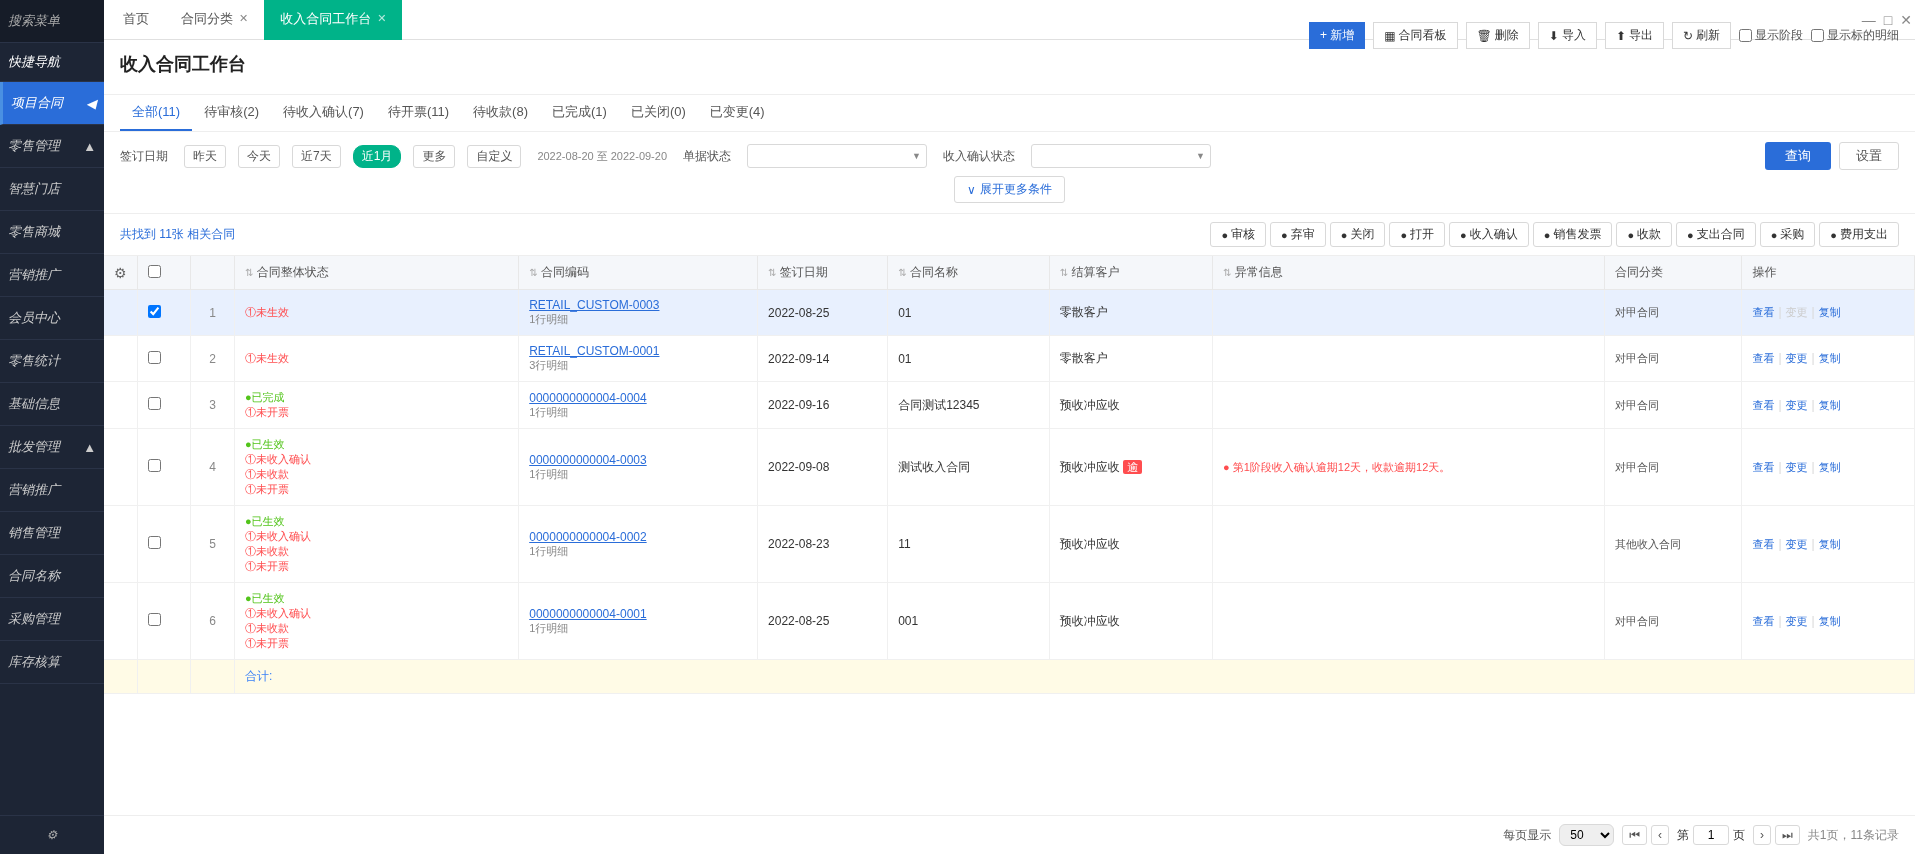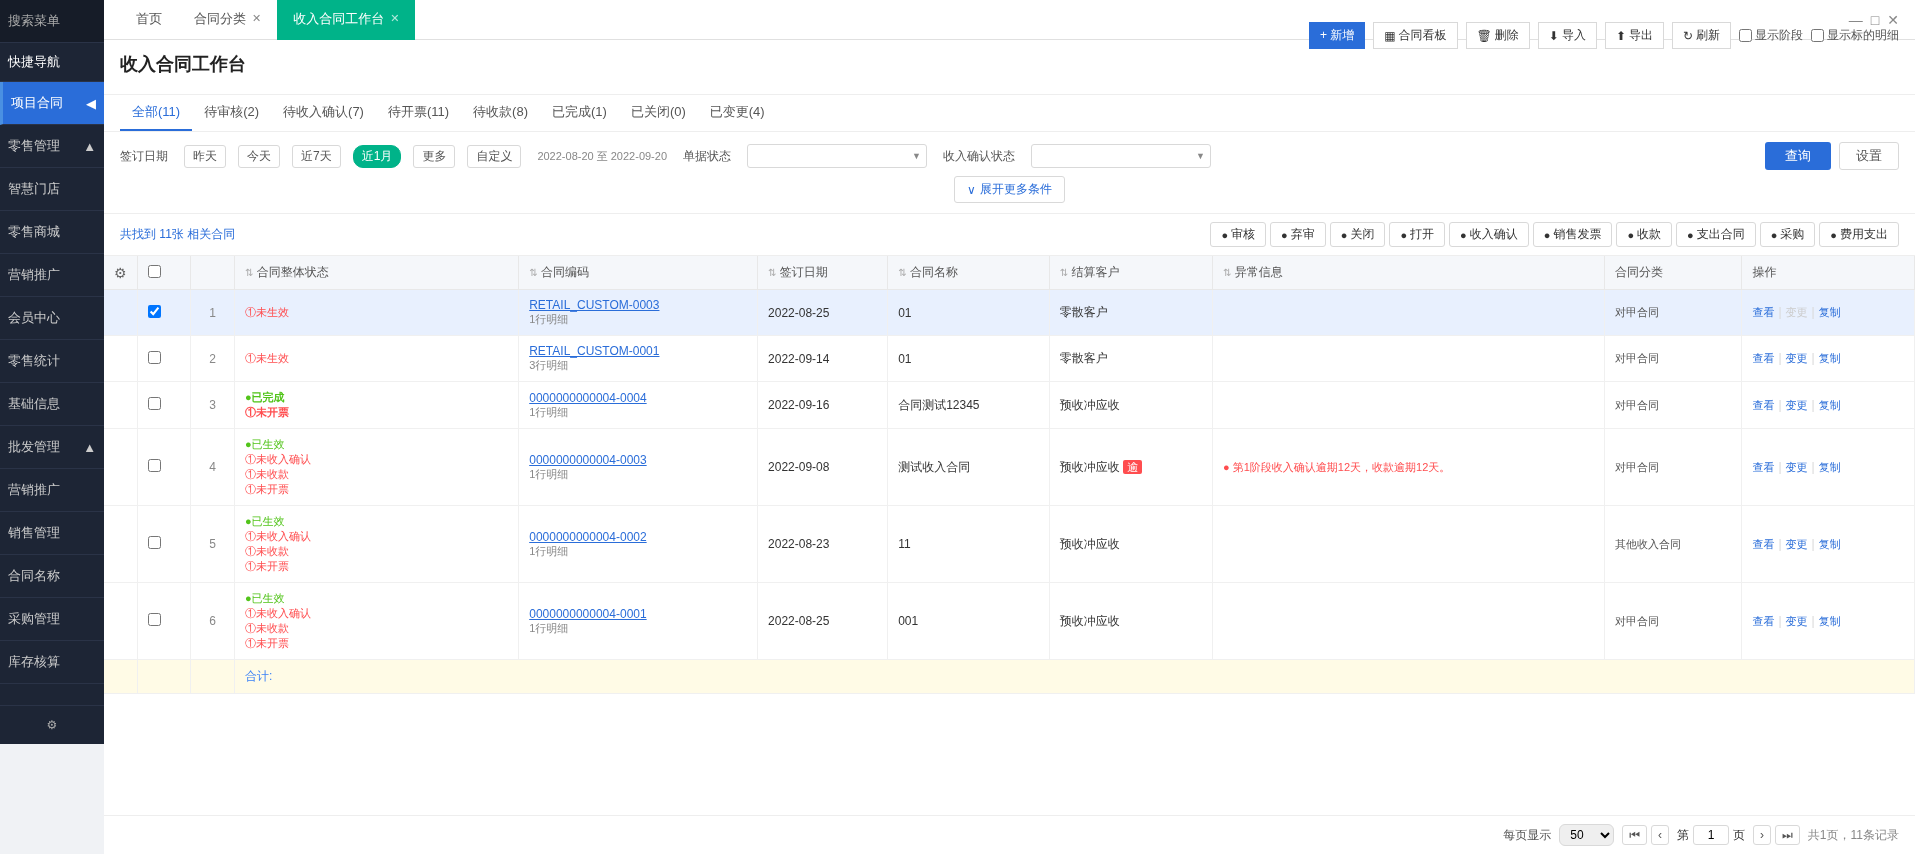--- a/index.html
+++ b/index.html
@@ -1,30 +1,30 @@
 <!DOCTYPE html>
 <html><head>
   <meta charset="utf-8">
   <style>
     * { box-sizing: border-box; margin: 0; padding: 0; }
     body { font-family: "Microsoft YaHei", "PingFang SC", sans-serif; font-size: 12px; background: #f0f2f5; color: #333; height: 854px; overflow: hidden; display: flex; }
 
     
-    .sidebar { width: 104px; background: #1d2535; color: #ccc; display: flex; flex-direction: column; height: 744px; flex-shrink: 0; }
+    .sidebar { width: 104px; background: #1d2535; color: #ccc; display: flex; flex-direction: column; height: 854px; flex-shrink: 0; font-style: italic; }
     .sidebar-search { padding: 12px 8px; background: #161c28; color: #aaa; font-size: 13px; cursor: pointer; border-bottom: 1px solid #2a3347; }
     .sidebar-quick-nav { padding: 10px 8px; color: #ffffff; font-size: 13px; border-bottom: 1px solid #2a3347; cursor: pointer; }
     .sidebar-item { padding: 12px 8px; color: #ccc; font-size: 13px; cursor: pointer; display: flex; align-items: center; justify-content: space-between; border-bottom: 1px solid #2a3347; }
     .sidebar-item.active { background: #2a6dd9; color: #fff; border-left: 3px solid #4a90e2; }
     .sidebar-bottom { margin-top: auto; padding: 12px 8px; border-top: 1px solid #2a3347; color: #aaa; cursor: pointer; display: flex; justify-content: center; }
 
     
     .main { flex: 1; display: flex; flex-direction: column; height: 854px; overflow: hidden; }
 
     
-    .tab-bar { background: #fff; border-bottom: 1px solid #e0e0e0; display: flex; align-items: center; padding: 0 16px; height: 40px; flex-shrink: 0; }
+    .tab-bar { background: #fff; border-bottom: 1px solid #e0e0e0; display: flex; align-items: center; padding: 0 3px; height: 40px; flex-shrink: 0; }
     .tab-item { padding: 0 16px; height: 40px; display: flex; align-items: center; font-size: 13px; color: #555; cursor: pointer; border-bottom: 2px solid transparent; }
     .tab-item.active { background: #00b389; color: #fff; border-radius: 0; }
     .tab-close { margin-left: 6px; font-size: 11px; opacity: 0.7; }
     .tab-bar-right { margin-left: auto; display: flex; align-items: center; gap: 8px; }
     .tab-bar-btn { background: none; border: none; cursor: pointer; color: #888; font-size: 14px; }
 
     
     .page-header { background: #fff; padding: 12px 16px 8px; border-bottom: 1px solid #eee; flex-shrink: 0; }
     .page-title { font-size: 18px; font-weight: bold; color: #222; margin-bottom: 10px; }
     .page-actions { display: flex; gap: 8px; align-items: center; float: right; margin-top: -30px; }
@@ -405,21 +405,21 @@
                 <span class="action-btn">变更</span>
                 <span class="action-sep">|</span>
                 <span class="action-btn">复制</span>
               </div>
             </td>
           </tr>
           <tr>
             <td class="gear-col"></td>
             <td><input type="checkbox" style=""></td>
             <td class="row-num">3</td>
-            <td style="min-width:180px;font-weight:bold;">
+            <td style="min-width:180px;">
               <div class="status-effective">●已完成</div>
               <div class="status-invalid">①未开票</div>
             </td>
             <td>
     <a class="link-text">0000000000004-0004</a>
     <div class="sub-text">1行明细</div>
   </td>
             <td>2022-09-16</td>
             <td>合同测试12345</td>
             <td>预收冲应收</td>

